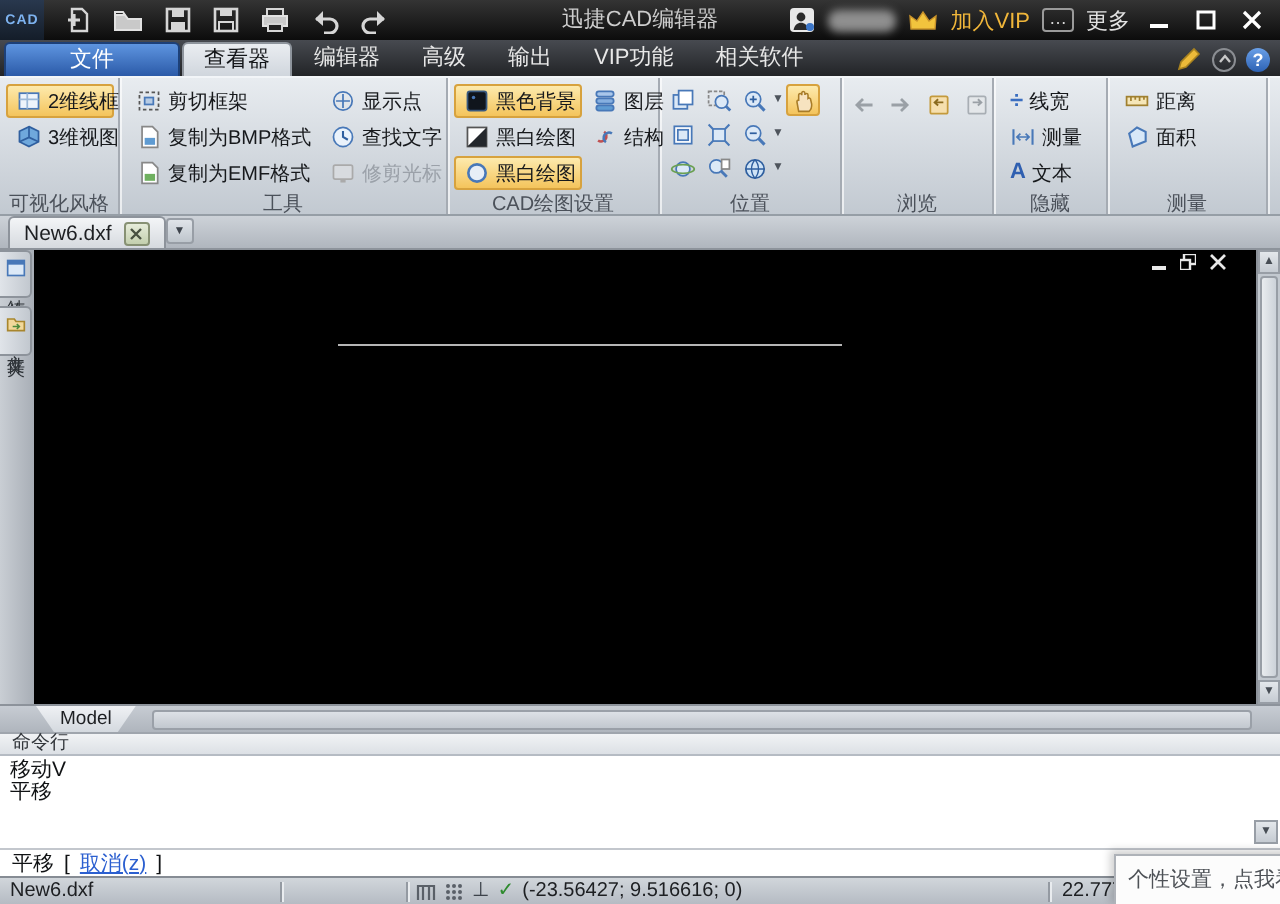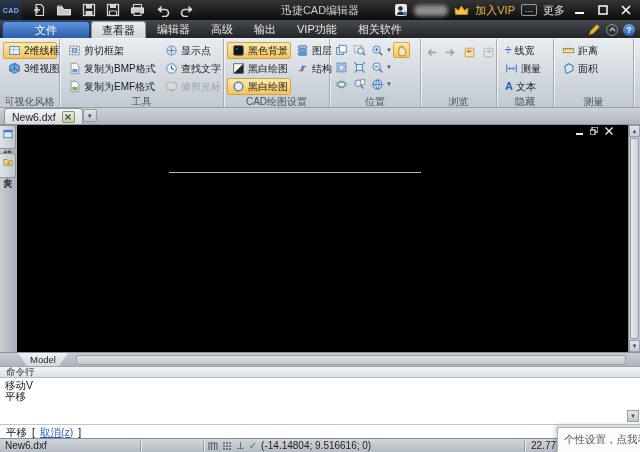--- a/index.html
+++ b/index.html
@@ -601,19 +601,19 @@
             <circle cx="8" cy="5" r="1"></circle>
             <circle cx="2" cy="8" r="1"></circle>
             <circle cx="5" cy="8" r="1"></circle>
             <circle cx="8" cy="8" r="1"></circle>
           </g>
         </svg>
       </span>
     <span class="ortho">⊥</span>
     <span class="check">✓</span>
   </div>
-  <div class="sseg">(-14.14804; 9.516616; 0)</div>
+  <div class="sseg">(-23.56427; 9.516616; 0)</div>
   <div style="flex:1;"></div>
   <div class="sdiv"></div>
   <div class="sseg" style="width:115px;padding-left:6px;">22.7772</div>
 </div>
 
 <div class="popup">个性设置，点我看看</div>
 
 </body></html>

